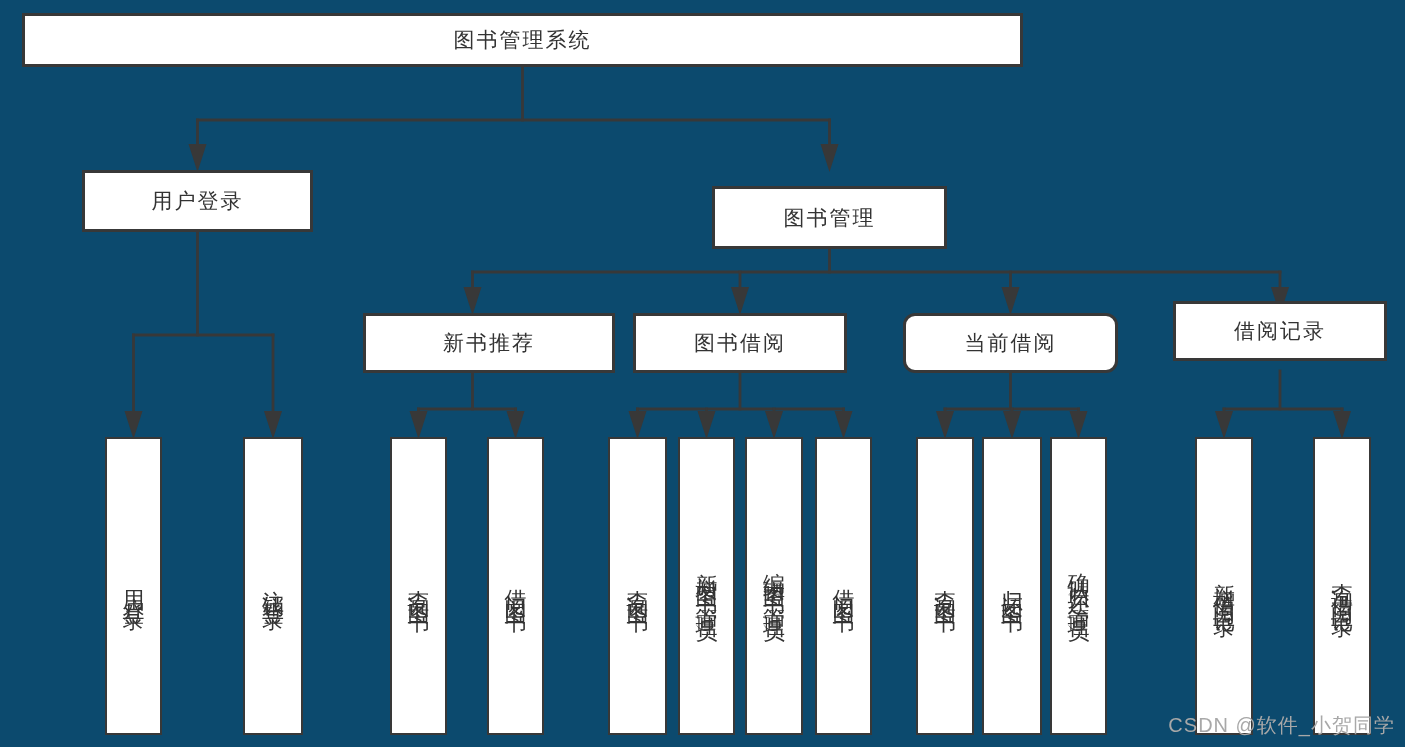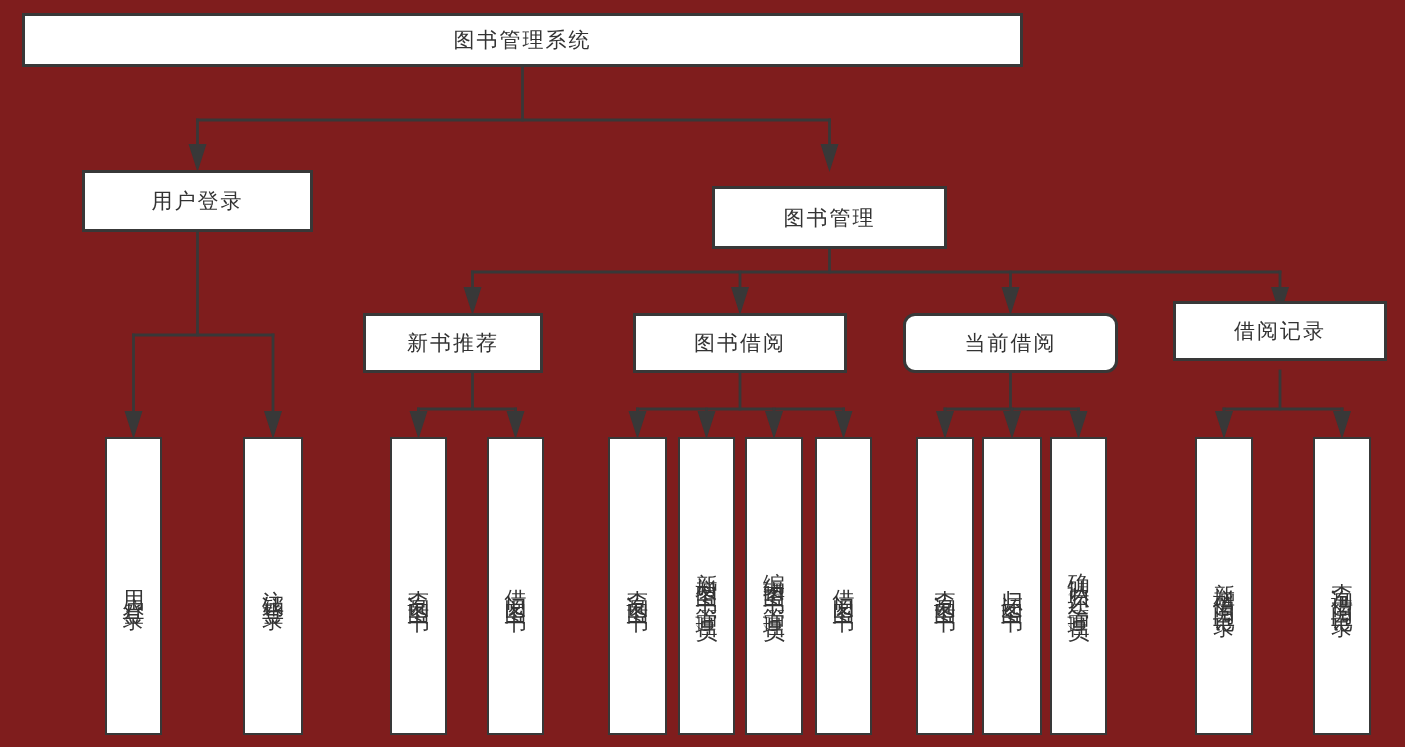--- a/index.html
+++ b/index.html
@@ -1,19 +1,19 @@
 <!DOCTYPE html>
 <html><head>
 <meta charset="utf-8">
 <style>
   html,body{margin:0;padding:0;background:#ffffff;}
   .stage{
     position:relative;
     width:1405px;height:747px;
-    background:#7f1d1d;
+    background:#0c4a6e;
     font-family:"Liberation Sans","DejaVu Sans",sans-serif;
     overflow:hidden;
   }
   #connectors{position:absolute;left:0;top:0;width:1405px;height:747px;display:block;}
   .node{
     position:absolute;
     box-sizing:border-box;
     background:#ffffff;
     border:3px solid #383838;
     display:flex;align-items:center;justify-content:center;
@@ -109,21 +109,21 @@
       </div>
       <div class="node vert" style="left: 105px; top: 437px; width: 57px; height: 298px;">
         <span class="lbl">用户登录</span>
       </div>
       <div class="node vert" style="left: 243px; top: 437px; width: 60px; height: 298px;">
         <span class="lbl">注销登录</span>
       </div>
       <div class="node" style="left: 712px; top: 186px; width: 235px; height: 63px;">
         <span class="lbl">图书管理</span>
       </div>
-      <div class="node" style="left: 363px; top: 313px; width: 180px; height: 60px;">
+      <div class="node" style="left: 363px; top: 313px; width: 252px; height: 60px;">
         <span class="lbl">新书推荐</span>
       </div>
       <div class="node vert" style="left: 390px; top: 437px; width: 57px; height: 298px;">
         <span class="lbl">查询图书</span>
       </div>
       <div class="node vert" style="left: 487px; top: 437px; width: 57px; height: 298px;">
         <span class="lbl">借阅图书</span>
       </div>
       <div class="node" style="left: 633px; top: 313px; width: 214px; height: 60px;">
         <span class="lbl">图书借阅</span>
@@ -155,13 +155,14 @@
       <div class="node" style="left: 1173px; top: 301px; width: 214px; height: 60px;">
         <span class="lbl">借阅记录</span>
       </div>
       <div class="node vert" style="left: 1195px; top: 437px; width: 58px; height: 298px;">
         <span class="lbl">新增借阅记录</span>
       </div>
       <div class="node vert" style="left: 1313px; top: 437px; width: 58px; height: 298px;">
         <span class="lbl">查询借阅记录</span>
       </div>
     </div>
+  <div class="watermark">CSDN @软件_小贺同学</div>
 </div>
 
 </body></html>

